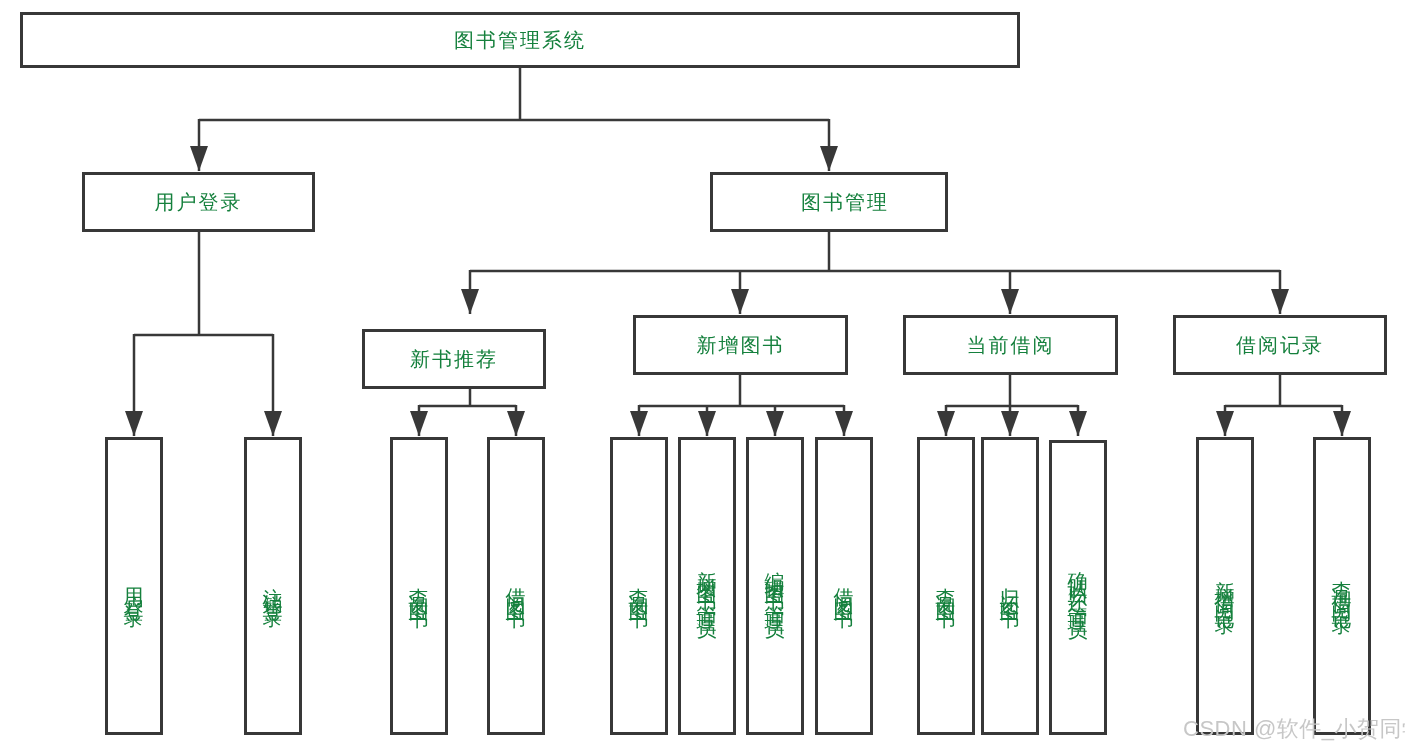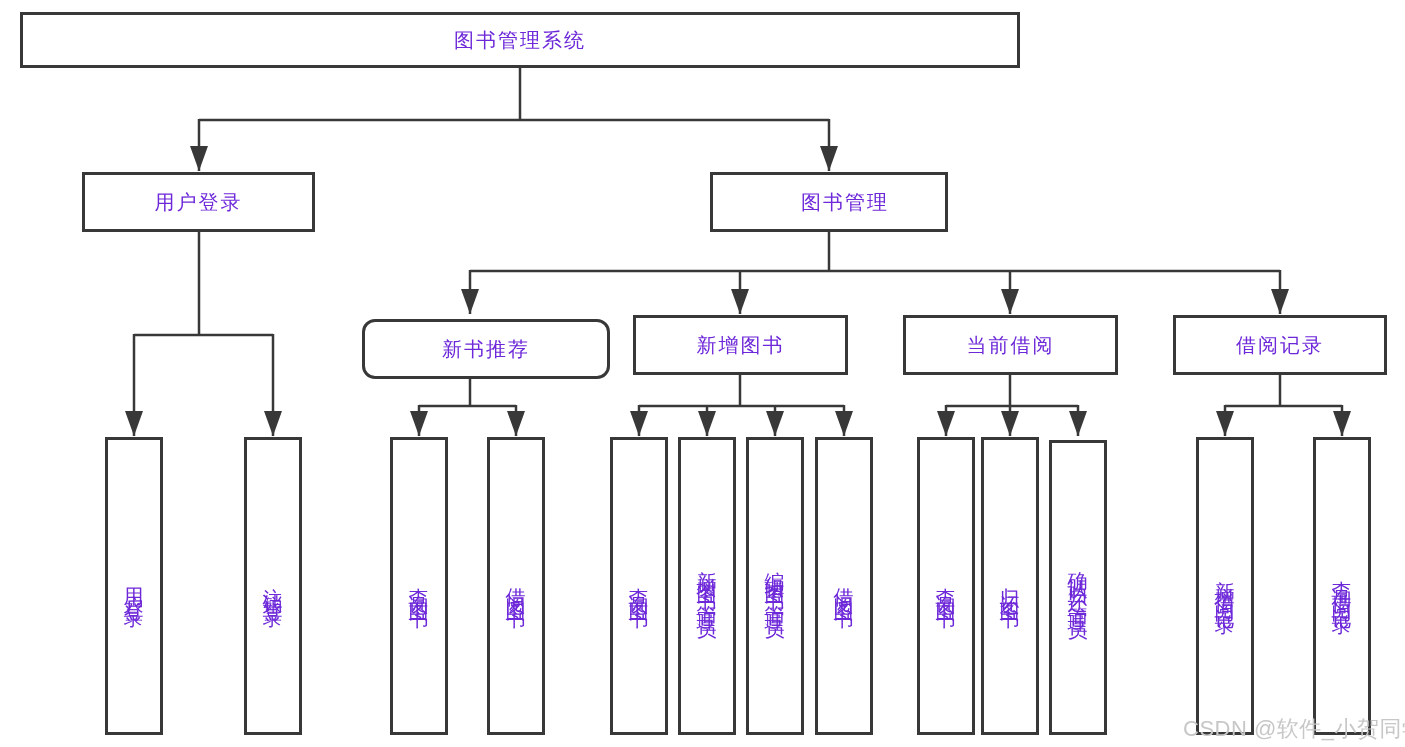--- a/index.html
+++ b/index.html
@@ -20,21 +20,21 @@
   }
 
   .node {
     position: absolute;
     box-sizing: border-box;
     background: #ffffff;
     border: 3px solid #383838;
     display: flex;
     align-items: center;
     justify-content: center;
-    color: #6d28d9;
+    color: #15803d;
     font-size: 20px;
     z-index: 2;
   }
   .h-node .lbl {
     letter-spacing: 2px;
     white-space: nowrap;
   }
   .v-node .lbl {
     writing-mode: vertical-rl;
     text-orientation: mixed;
@@ -107,21 +107,21 @@
     <span class="lbl">图书管理系统</span>
   </div>
 
   <div class="node h-node" style="left:82px; top:172px; width:233px; height:60px;">
     <span class="lbl">用户登录</span>
   </div>
   <div class="node h-node" style="left:710px; top:172px; width:238px; height:60px;padding-left:32px;">
     <span class="lbl">图书管理</span>
   </div>
 
-  <div class="node h-node" style="left:362px; top:319px; width:248px; height:60px;border-radius:13px;">
+  <div class="node h-node" style="left:362px; top:329px; width:184px; height:60px;">
     <span class="lbl">新书推荐</span>
   </div>
   <div class="node h-node" style="left:633px; top:315px; width:215px; height:60px;">
     <span class="lbl">新增图书</span>
   </div>
   <div class="node h-node" style="left:903px; top:315px; width:215px; height:60px;align-items:center;">
     <span class="lbl">当前借阅</span>
   </div>
   <div class="node h-node" style="left:1173px; top:315px; width:214px; height:60px;">
     <span class="lbl">借阅记录</span>

